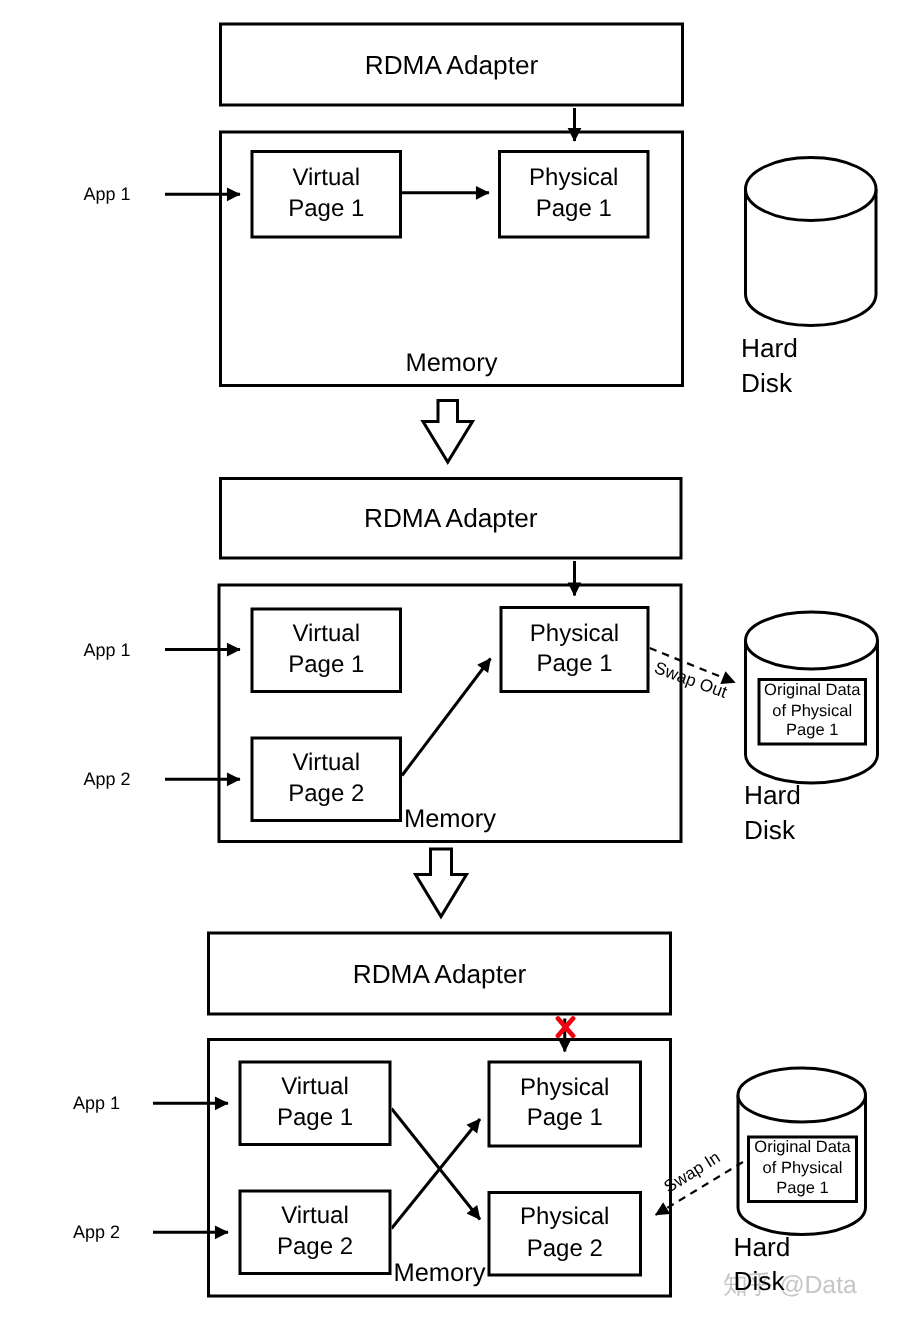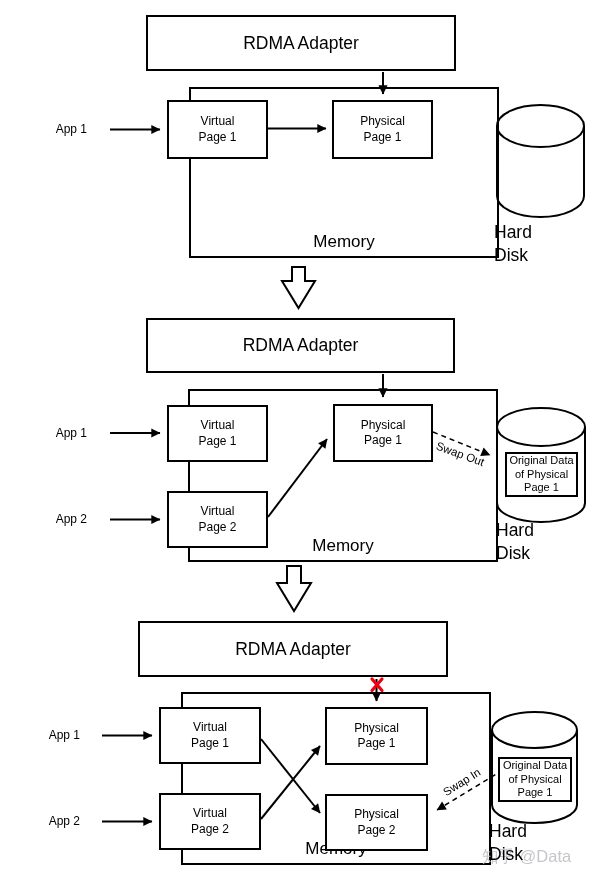--- a/index.html
+++ b/index.html
@@ -1,24 +1,24 @@
 <!DOCTYPE html>
 <html><head>
 <meta charset="utf-8">
 <style>
   html,body { margin:0; padding:0; background:#fff; }
   .canvas { position:relative; width:600px; height:881px; background:#ffffff;
             font-family:"Liberation Sans", sans-serif; color:#000; overflow:hidden; }
   .layer { position:absolute; left:0; top:0; z-index:1; }
   .box { position:absolute; box-sizing:border-box; border:2px solid #000; background:#fff;
          display:flex; align-items:center; justify-content:center; text-align:center; z-index:2; }
-  .page-box { font-size:12px; line-height:1.26; z-index:3; }
+  .page-box { font-size:16px; line-height:1.26; z-index:3; }
   .page-box span, .disk-label span, .mini-box span { display:block; }
   .rdma-box { font-size:17.5px; }
-  .mem-box { background:transparent;margin-left:43px; }
+  .mem-box { background:transparent; }
   .mem-label { position:absolute; left:0; right:0; bottom:4px; text-align:center;
                font-size:17px; z-index:4; }
   .app-label { position:absolute; width:52px; font-size:12px; line-height:17px;
                text-align:right; z-index:2; }
   .disk-label { position:absolute; width:91px; font-size:17.5px; line-height:1.3;
                 text-align:left; z-index:3; }
   .mini-box { font-size:11px; line-height:1.24; z-index:3; padding:18px 0; }
   .swap-label { position:absolute; font-size:11.5px; white-space:nowrap; z-index:3; }
   .rot-pos { transform:rotate(20deg); }
   .rot-neg { transform:rotate(-32deg); }

